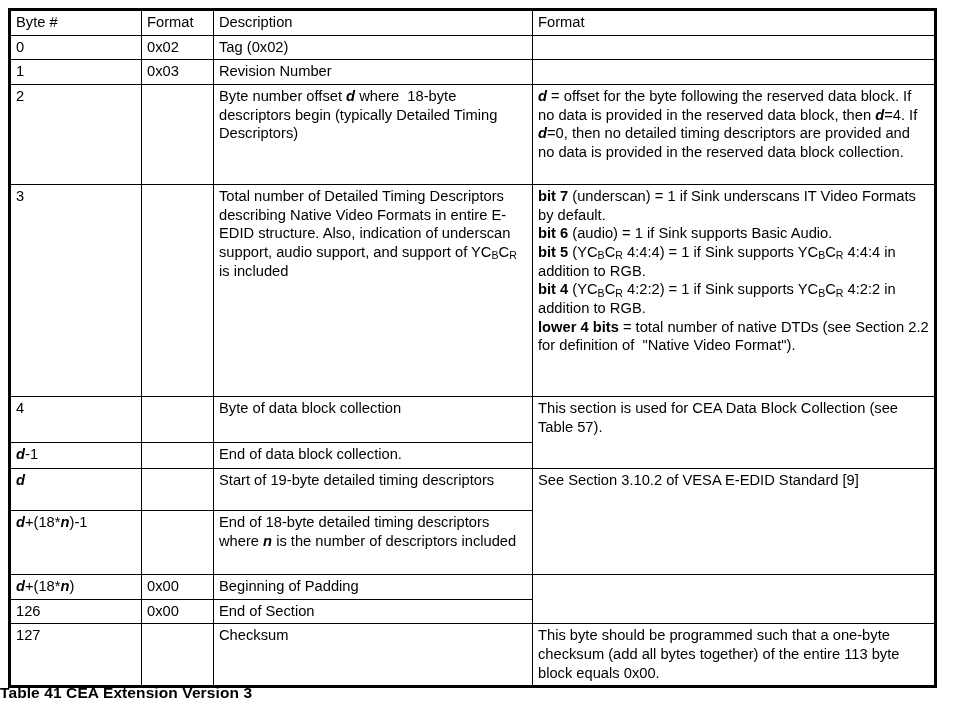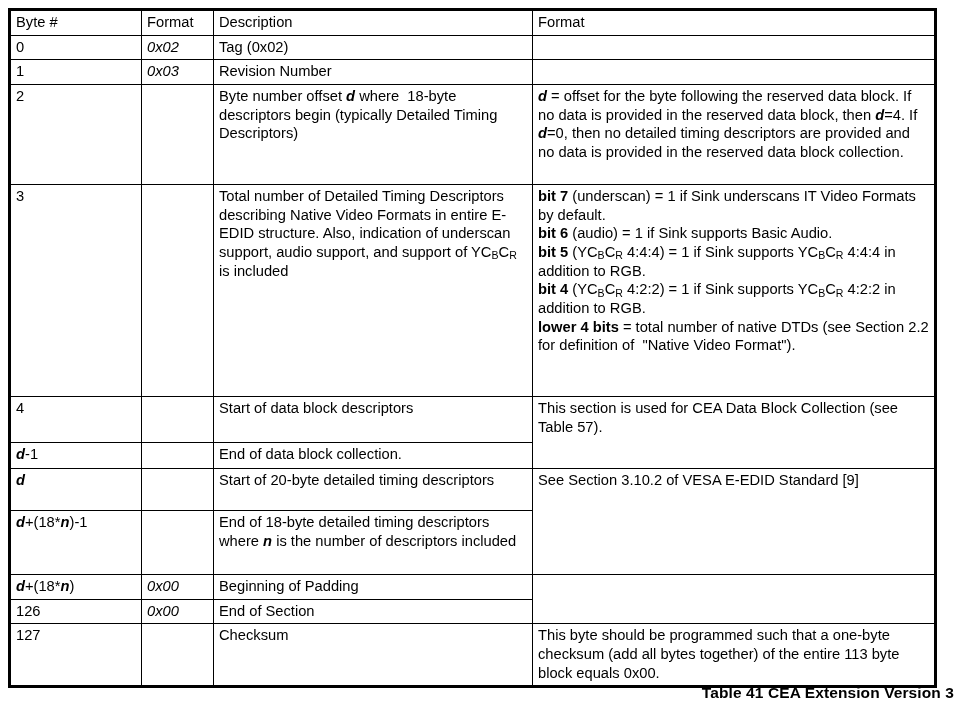--- a/index.html
+++ b/index.html
@@ -51,21 +51,20 @@
     padding-bottom: 3px;
     border-bottom: 2px solid #000000;
   }
   td.c-byte {
     text-align: center;
     width: 132px;
   }
   td.c-val {
     text-align: left;
     width: 72px;
-    font-style: italic;
   }
   td.c-desc {
     width: 319px;
   }
   td.c-fmt {
     width: 403px;
   }
   col.byte { width: 132px; }
   col.val  { width: 72px; }
   col.desc { width: 319px; }
@@ -81,21 +80,21 @@
     line-height: 0;
     vertical-align: baseline;
     position: relative;
     top: 0.22em;
   }
   .caption {
     position: absolute;
     left: 0;
     top: 684px;
     width: 954px;
-    text-align: right;
+    text-align: left;
     font-weight: bold;
     font-size: 15.5px;
     letter-spacing: 0.1px;
   }
   .tall-a { height: 100px; }
   .tall-b { height: 212px; }
   .tall-c { height: 46px; }
   .tall-d { height: 26px; }
   .tall-e { height: 42px; }
   .tall-f { height: 64px; margin-top: 22px; }
@@ -148,34 +147,34 @@
       <tr class="tall-b">
         <td class="c-byte">3</td>
         <td class="c-val"></td>
         <td class="c-desc">Total number of Detailed Timing Descriptors describing Native Video Formats in entire E-EDID structure. Also, indication of underscan support, audio support, and support of YC<sub>B</sub>C<sub>R</sub> is included</td>
         <td class="c-fmt"><b class="lbl">bit 7</b> (underscan) = 1 if Sink underscans IT Video Formats by default.<br><b class="lbl">bit 6</b> (audio) = 1 if Sink supports Basic Audio.<br><b class="lbl">bit 5</b> (YC<sub>B</sub>C<sub>R</sub> 4:4:4) = 1 if Sink supports YC<sub>B</sub>C<sub>R</sub> 4:4:4 in addition to RGB.<br><b class="lbl">bit 4</b> (YC<sub>B</sub>C<sub>R</sub> 4:2:2) = 1 if Sink supports YC<sub>B</sub>C<sub>R</sub> 4:2:2 in addition to RGB.<br><b class="lbl">lower 4 bits</b> = total number of native DTDs (see Section 2.2 for definition of&nbsp; "Native Video Format").</td>
       </tr>
 
       <tr class="tall-c">
         <td class="c-byte">4</td>
         <td class="c-val"></td>
-        <td class="c-desc">Start of data block descriptors</td>
+        <td class="c-desc">Byte of data block collection</td>
         <td class="c-fmt" rowspan="2">This section is used for CEA Data Block Collection (see Table 57).</td>
       </tr>
 
       <tr class="tall-d">
         <td class="c-byte"><em class="sym">d</em>-1</td>
         <td class="c-val"></td>
         <td class="c-desc">End of data block collection.</td>
       </tr>
 
       <tr class="tall-e">
         <td class="c-byte"><em class="sym">d</em></td>
         <td class="c-val"></td>
-        <td class="c-desc">Start of 20-byte detailed timing descriptors</td>
+        <td class="c-desc">Start of 19-byte detailed timing descriptors</td>
         <td class="c-fmt" rowspan="2">See Section 3.10.2 of VESA E-EDID Standard [9]</td>
       </tr>
 
       <tr class="tall-f">
         <td class="c-byte"><em class="sym">d</em>+(18*<em class="sym">n</em>)-1</td>
         <td class="c-val"></td>
         <td class="c-desc">End of 18-byte detailed timing descriptors where <em class="sym">n</em> is the number of descriptors included</td>
       </tr>
 
       <tr class="tall-g">

